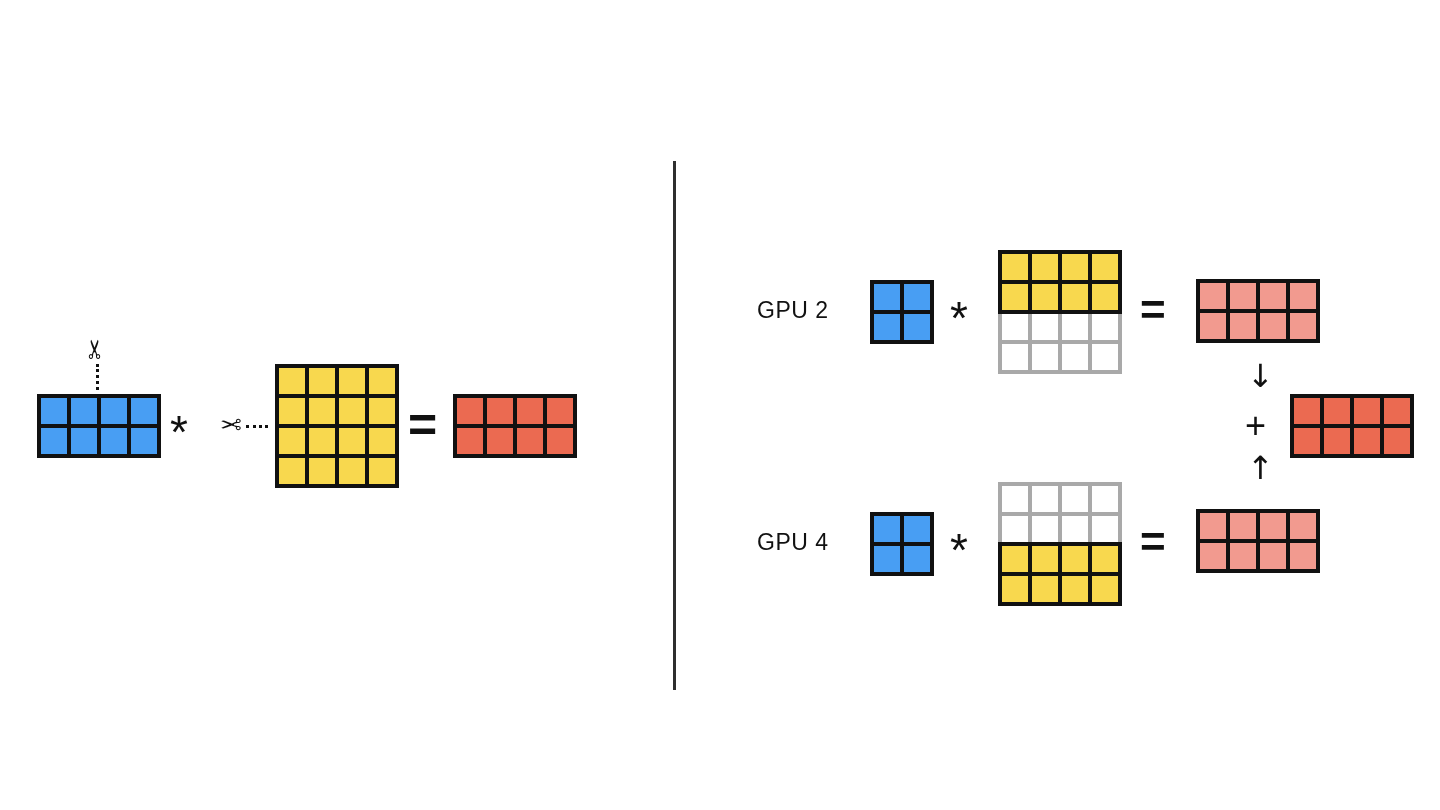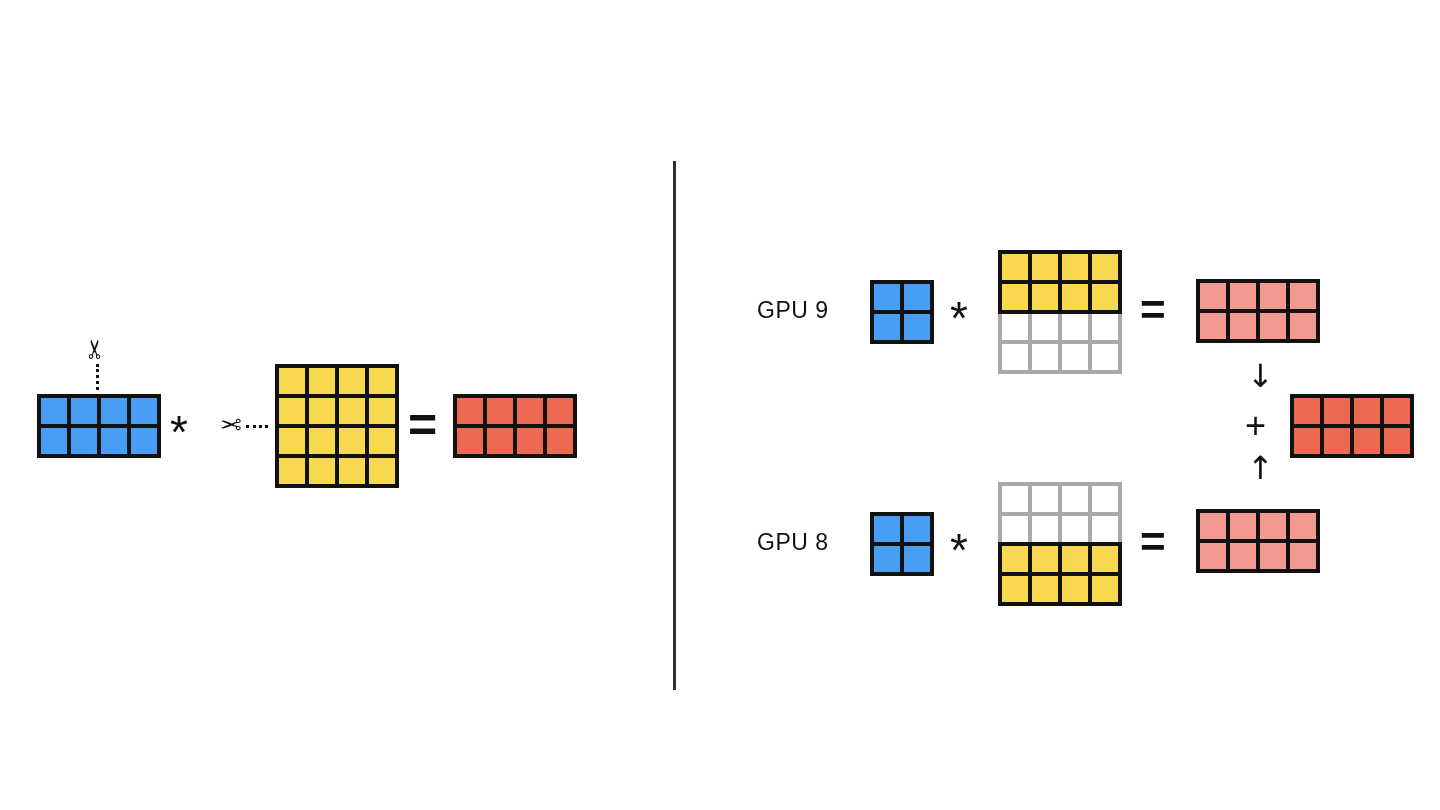--- a/index.html
+++ b/index.html
@@ -82,21 +82,21 @@
       <div class="cell" style="background: rgb(235, 106, 81);"></div>
       <div class="cell" style="background: rgb(235, 106, 81);"></div>
       <div class="cell" style="background: rgb(235, 106, 81);"></div>
       <div class="cell" style="background: rgb(235, 106, 81);"></div>
       <div class="cell" style="background: rgb(235, 106, 81);"></div>
       <div class="cell" style="background: rgb(235, 106, 81);"></div>
     </div>
 
   <div class="abs divider" style="left:673px;top:161px;"></div>
 
-  <span class="abs gpu-label" style="left:757px;top:297px;">GPU 9</span>
+  <span class="abs gpu-label" style="left:757px;top:297px;">GPU 2</span>
 
   <div class="abs matrix" style="left: 870px; top: 280px; grid-template-columns: repeat(2, var(--cell)); grid-template-rows: repeat(2, var(--cell)); background: rgb(17, 17, 17);">
       <div class="cell" style="background: rgb(72, 158, 243);"></div>
       <div class="cell" style="background: rgb(72, 158, 243);"></div>
       <div class="cell" style="background: rgb(72, 158, 243);"></div>
       <div class="cell" style="background: rgb(72, 158, 243);"></div>
     </div>
 
   <span class="abs op op-ast" style="left:950px;top:286px;">*</span>
 
@@ -144,21 +144,21 @@
       <div class="cell" style="background: rgb(235, 106, 81);"></div>
       <div class="cell" style="background: rgb(235, 106, 81);"></div>
       <div class="cell" style="background: rgb(235, 106, 81);"></div>
       <div class="cell" style="background: rgb(235, 106, 81);"></div>
       <div class="cell" style="background: rgb(235, 106, 81);"></div>
       <div class="cell" style="background: rgb(235, 106, 81);"></div>
       <div class="cell" style="background: rgb(235, 106, 81);"></div>
       <div class="cell" style="background: rgb(235, 106, 81);"></div>
     </div>
 
-  <span class="abs gpu-label" style="left:757px;top:529px;">GPU 8</span>
+  <span class="abs gpu-label" style="left:757px;top:529px;">GPU 4</span>
 
   <div class="abs matrix" style="left: 870px; top: 512px; grid-template-columns: repeat(2, var(--cell)); grid-template-rows: repeat(2, var(--cell)); background: rgb(17, 17, 17);">
       <div class="cell" style="background: rgb(72, 158, 243);"></div>
       <div class="cell" style="background: rgb(72, 158, 243);"></div>
       <div class="cell" style="background: rgb(72, 158, 243);"></div>
       <div class="cell" style="background: rgb(72, 158, 243);"></div>
     </div>
 
   <span class="abs op op-ast" style="left:950px;top:518px;">*</span>
 

